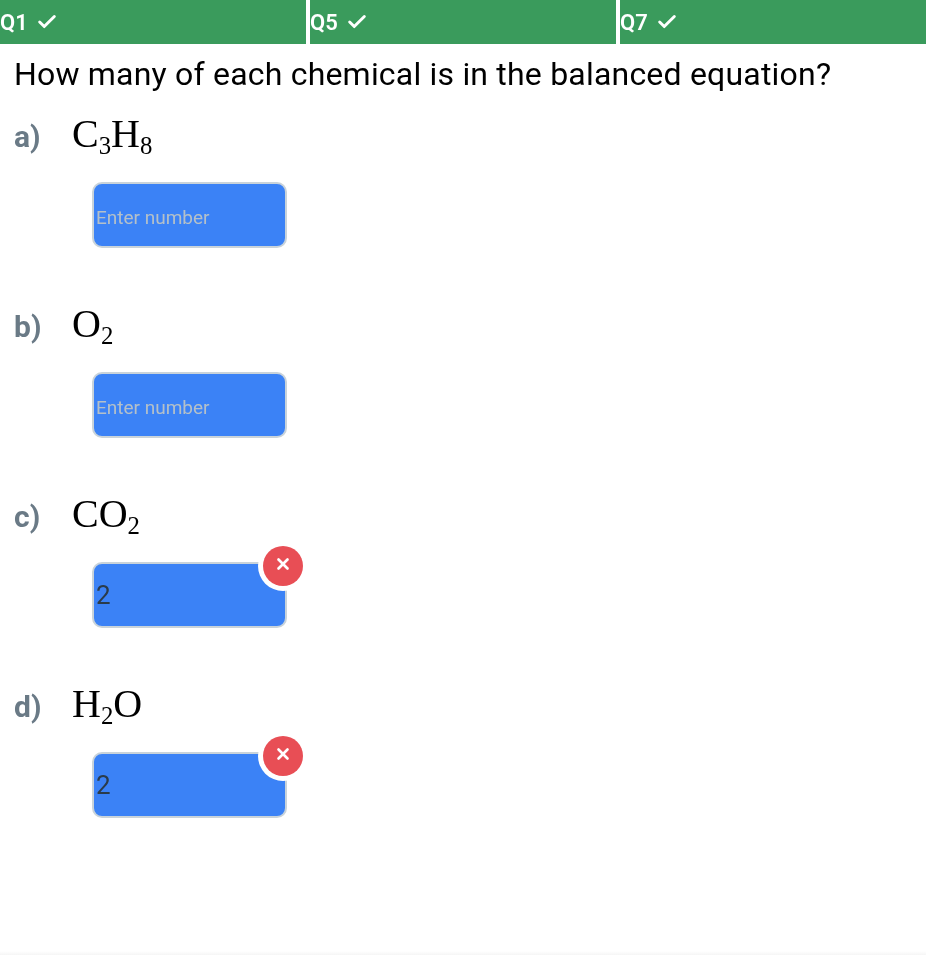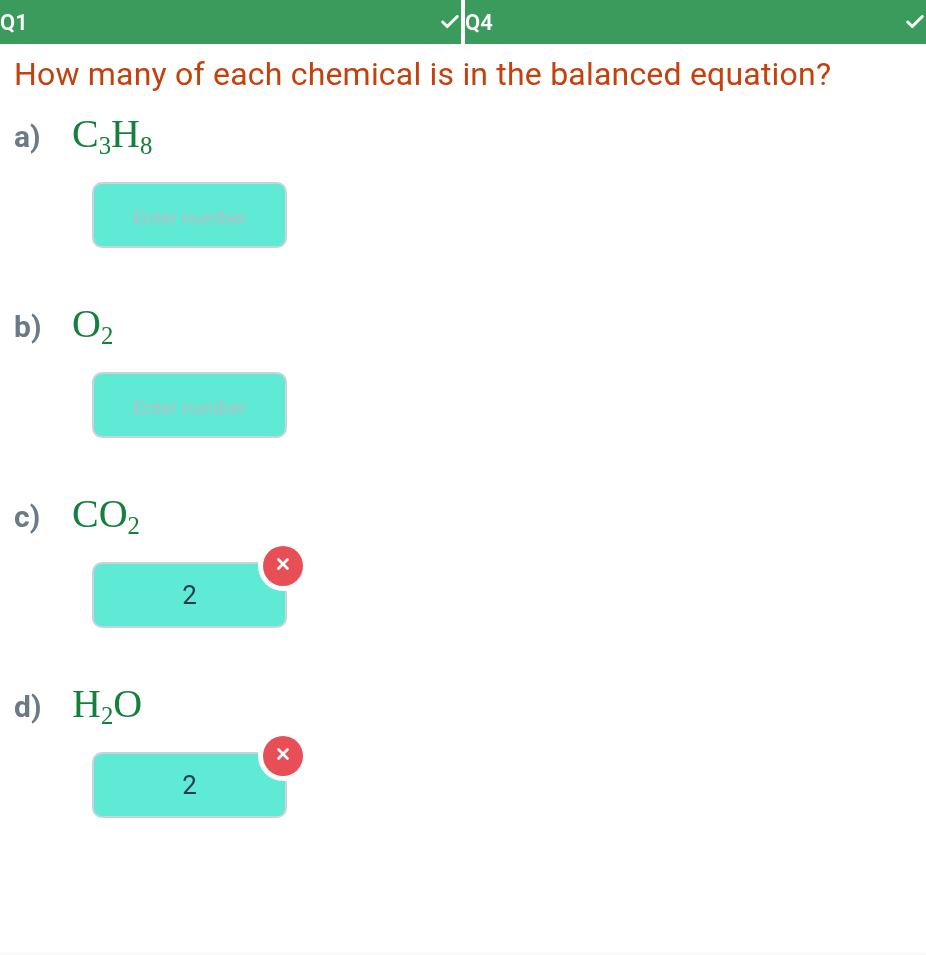--- a/index.html
+++ b/index.html
@@ -15,38 +15,38 @@
     display: flex;
     gap: 4px;
     height: 44px;
   }
   .tab {
     flex: 1;
     background: #3a9b5c;
     color: #fff;
     display: flex;
     align-items: center;
-    justify-content: space-between;
+    justify-content: flex-start;
     gap: 8px;
     font-size: 22px;
     font-weight: 600;
     cursor: pointer;
   }
   .tab .check {
     width: 22px;
     height: 22px;
     display: inline-flex;
     align-items: center;
     justify-content: center;
   }
   .tab .check svg { width: 22px; height: 22px; }
   .q-text {
     font-size: 32px;
     letter-spacing: 0.2px;
-    color: #c2410c;
+    color: #000000;
     padding: 10px 14px 20px 14px;
     font-weight: 400;
     line-height: 1.25;
   }
   .parts {
     padding: 0 14px;
   }
   .part {
     margin-bottom: 56px;
   }
@@ -58,43 +58,42 @@
   }
   .part-label {
     font-weight: 700;
     font-size: 30px;
     color: #6a7a86;
     min-width: 40px;
   }
   .formula {
     font-family: "Times New Roman", Georgia, serif;
     font-size: 40px;
-    color: #15803d;
+    color: #000000;
     line-height: 1;
   }
   .formula sub {
     font-size: 0.62em;
     vertical-align: baseline;
     position: relative;
     top: 0.28em;
   }
   .input-wrap {
     margin-left: 78px;
     position: relative;
     width: 195px;
   }
   .num-input {
     width: 100%;
     height: 66px;
     border: 2px solid #c9d3da;
     border-radius: 10px;
-    background: #5eead4;
+    background: #3b82f6;
     font-size: 26px;
     color: #2a3b4a;
-    text-align: center;
     outline: none;
     font-family: inherit;
   }
   .num-input::placeholder {
     color: #b4c0c9;
     font-size: 19px;
   }
   .badge {
     position: absolute;
     top: -16px;
@@ -129,21 +128,29 @@
   <div class="tabs">
     <div class="tab">
       <span>Q1</span>
       <span class="check">
         <svg viewBox="0 0 24 24" fill="none" stroke="#fff" stroke-width="3.2" stroke-linecap="round" stroke-linejoin="round">
             <polyline points="4 12 9 17 20 6"></polyline>
           </svg>
       </span>
     </div>
     <div class="tab">
-      <span>Q4</span>
+      <span>Q5</span>
+      <span class="check">
+        <svg viewBox="0 0 24 24" fill="none" stroke="#fff" stroke-width="3.2" stroke-linecap="round" stroke-linejoin="round">
+            <polyline points="4 12 9 17 20 6"></polyline>
+          </svg>
+      </span>
+    </div>
+    <div class="tab">
+      <span>Q7</span>
       <span class="check">
         <svg viewBox="0 0 24 24" fill="none" stroke="#fff" stroke-width="3.2" stroke-linecap="round" stroke-linejoin="round">
             <polyline points="4 12 9 17 20 6"></polyline>
           </svg>
       </span>
     </div>
   </div>
 
   <div class="q-text">How many of each chemical is in the balanced equation?</div>
 

